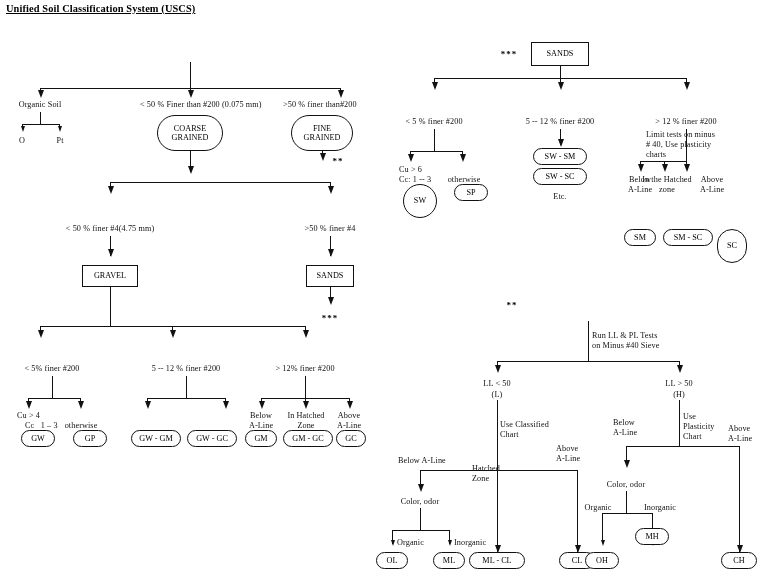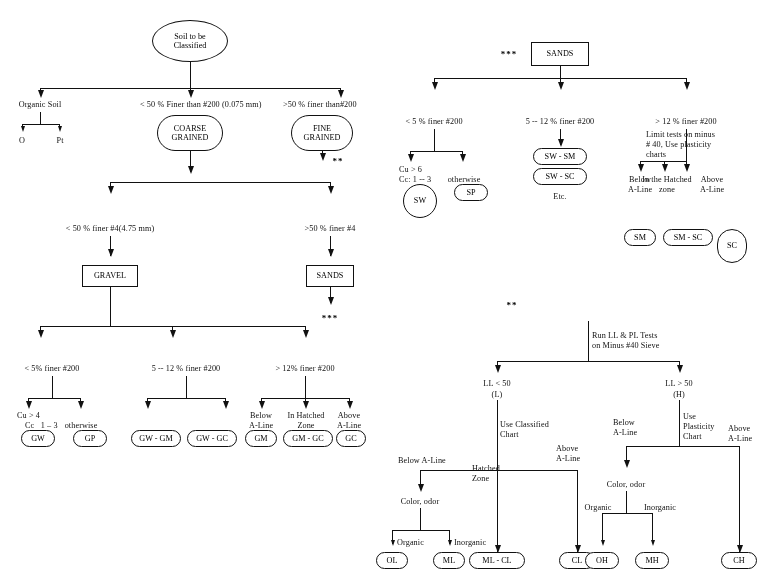--- a/index.html
+++ b/index.html
@@ -83,25 +83,22 @@
     border-left-width: 2.6px;
     border-right-width: 2.6px;
     border-top-width: 6px;
   }
 </style>
 </head>
 <body>
 
 <div id="page">
 
-
-  <div class="ellipse" style="left:190px; top:20px; width:76px; height:42px;">
-    <span>Soil to be
-Classified</span>
-  </div>
+  <div class="title">Unified Soil Classification System (USCS)</div>
+
 
   <div class="vline" style="left:189.5px; top:62px; height:26px;"></div>
 
   <div class="hline" style="left:40px; top:88px; width:300px;"></div>
 
   <div class="vline" style="left:40px; top:88px; height:6px;"></div>
   <div class="arrow" style="left:40.5px; top:90px;"></div>
   <div class="vline" style="left:190px; top:88px; height:6px;"></div>
   <div class="arrow" style="left:190.5px; top:90px;"></div>
   <div class="vline" style="left:340px; top:88px; height:6px;"></div>
@@ -377,21 +374,21 @@
   <div class="hline" style="left:602px; top:513px; width:50px;"></div>
   <div class="vline" style="left:602px; top:513px; height:30px;"></div>
   <div class="arrow sm" style="left:602.5px; top:540px;"></div>
   <div class="vline" style="left:652px; top:513px; height:30px;"></div>
   <div class="arrow sm" style="left:652.5px; top:540px;"></div>
   <div class="tx c" style="left:598px; top:503px;">Organic</div>
   <div class="tx c" style="left:660px; top:503px;">Inorganic</div>
   <div class="stadium" style="left:602px; top:552px; width:34px; height:17px;">
     <span>OH</span>
   </div>
-  <div class="stadium" style="left:652px; top:552px; width:34px; height:17px;">
+  <div class="stadium" style="left:652px; top:528px; width:34px; height:17px;">
     <span>MH</span>
   </div>
 
   <div class="vline" style="left:739px; top:446px; height:106px;"></div>
   <div class="arrow" style="left:739.5px; top:545px;"></div>
   <div class="stadium" style="left:739px; top:552px; width:36px; height:17px;">
     <span>CH</span>
   </div>
 
 </div>

